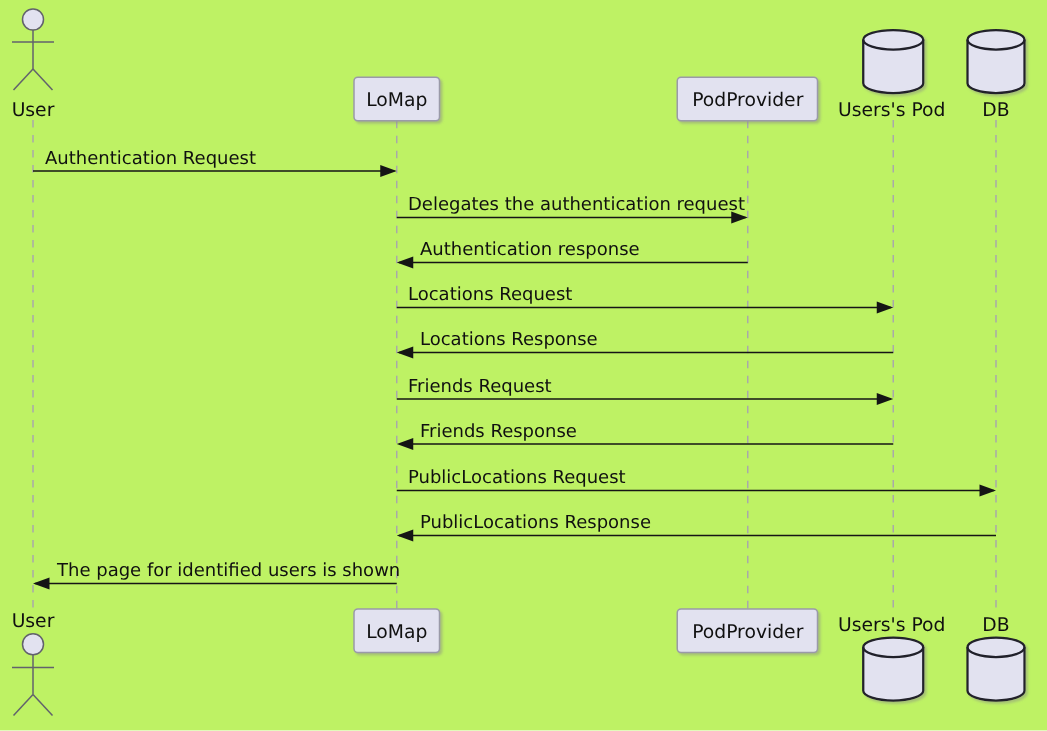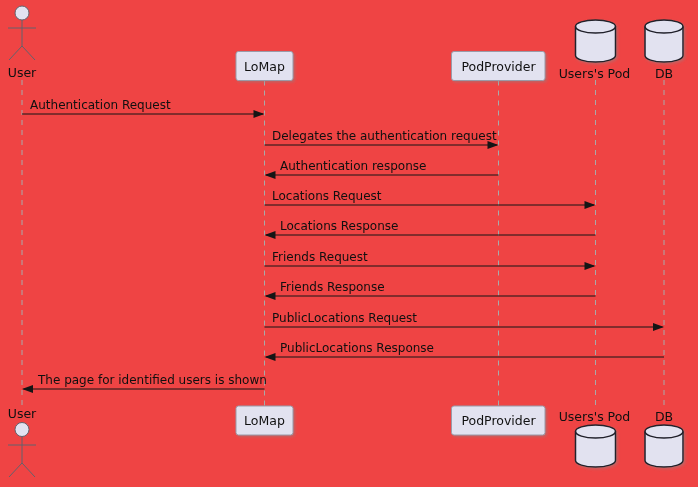--- a/index.html
+++ b/index.html
@@ -7,21 +7,21 @@
     padding: 0;
     background: #FFFFFF;
     width: 698px;
     height: 487px;
     overflow: hidden;
   }
   #diagram-root {
     position: relative;
     width: 698px;
     height: 487px;
-    background: #ef4444;
+    background: #bef264;
   }
   svg { display: block; }
   text {
     font-family: "DejaVu Sans", "Liberation Sans", sans-serif;
     font-size: 12px;
     fill: #101010;
   }
   .participant-label { font-size: 12.5px; }
   .lifeline {
     stroke: #A9A9A9;

